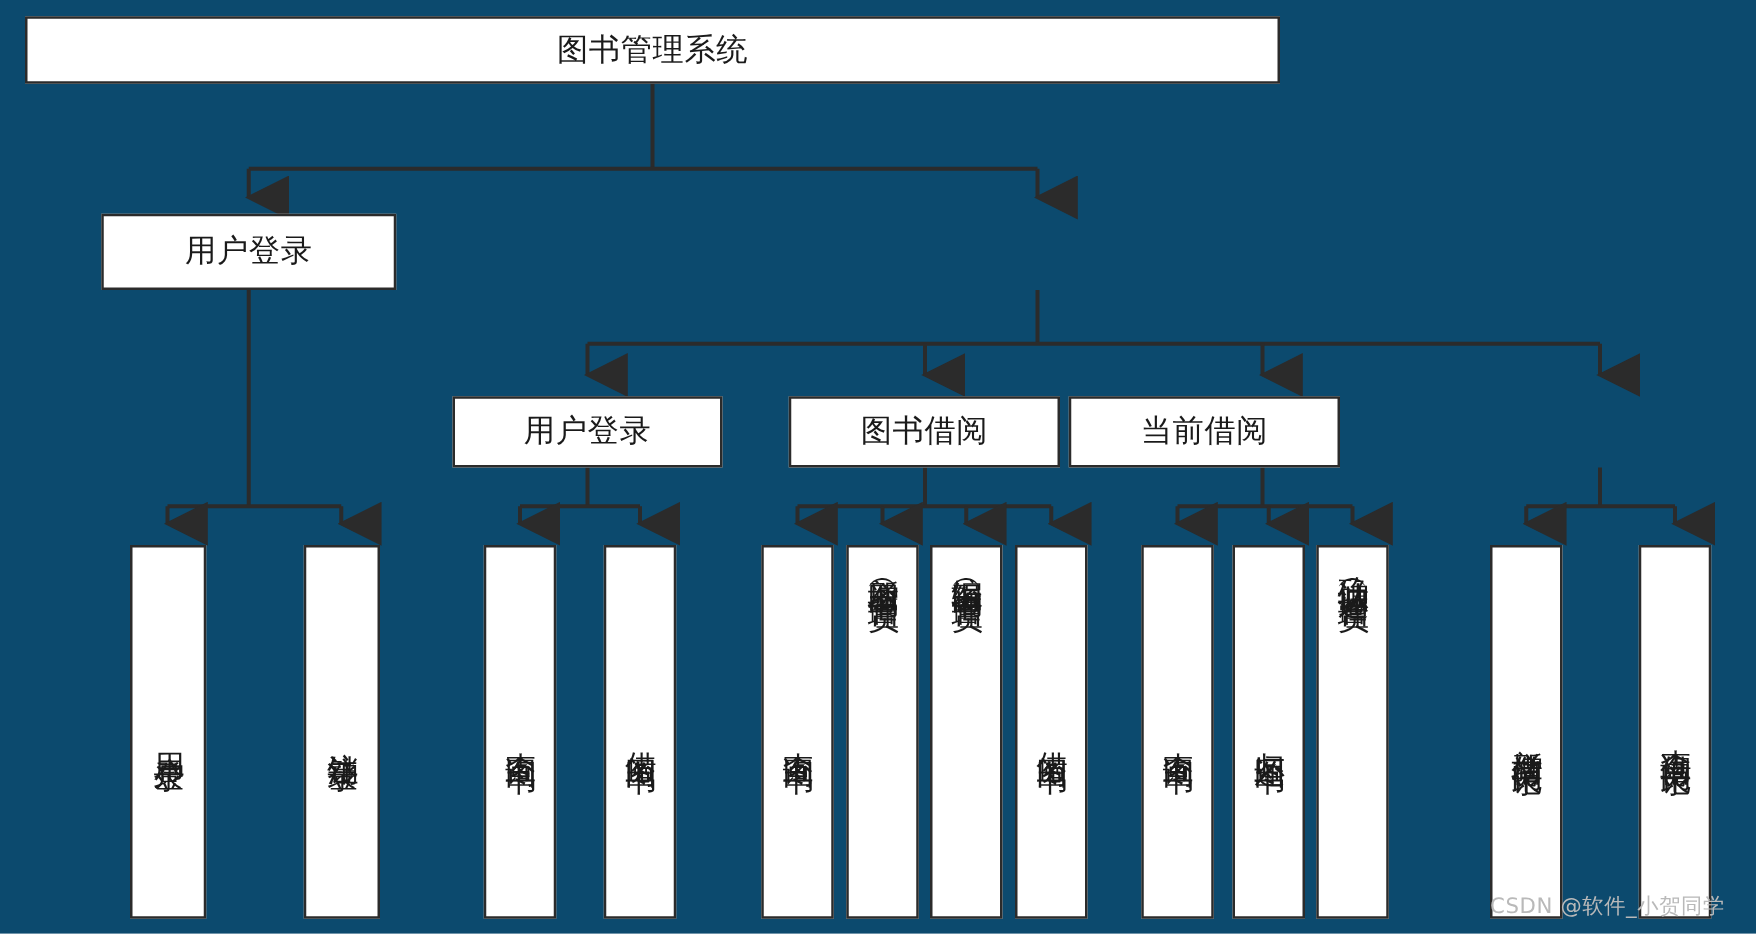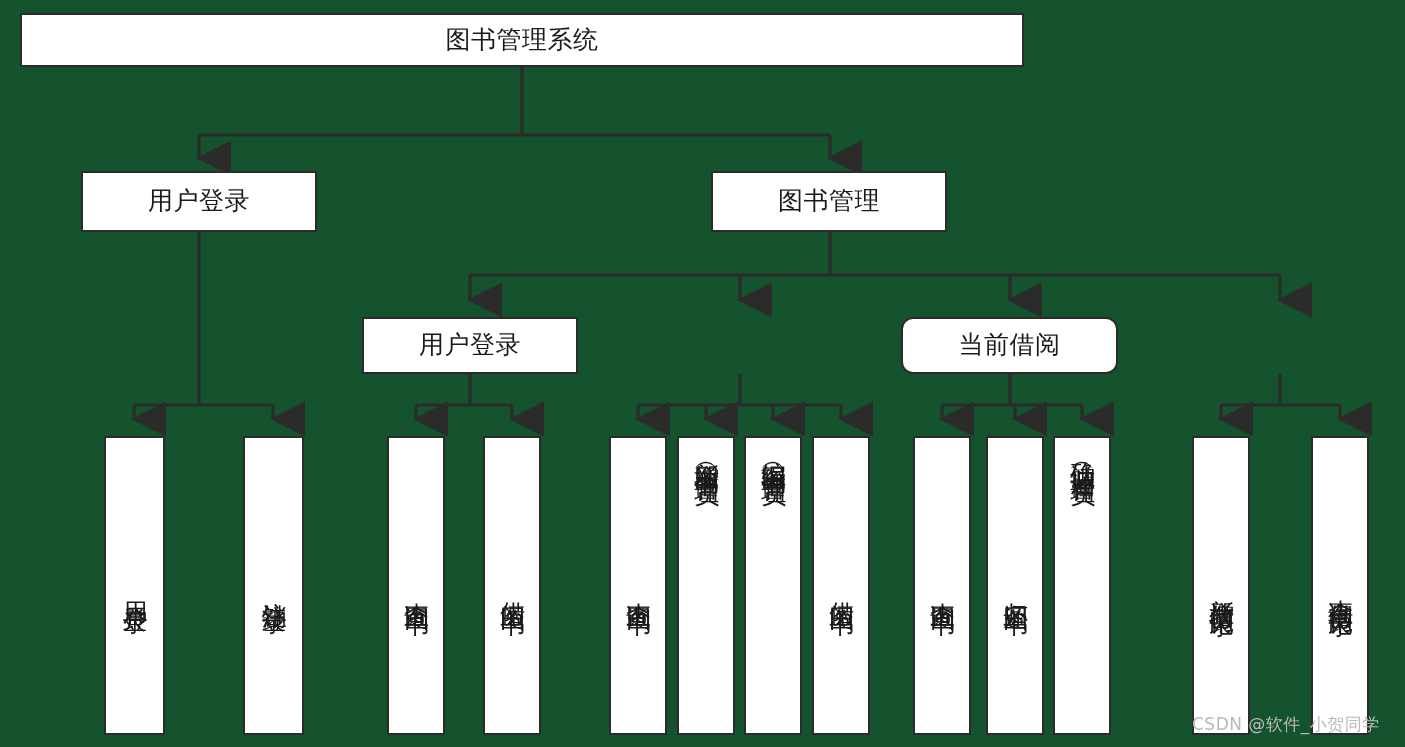--- a/index.html
+++ b/index.html
@@ -7,21 +7,21 @@
     padding: 0;
     background: #ffffff;
   }
   body {
     font-family: "DejaVu Sans", "Liberation Sans", sans-serif;
   }
   #canvas {
     position: relative;
     width: 1405px;
     height: 747px;
-    background: #14532d;
+    background: #0c4a6e;
     overflow: hidden;
   }
   #edges {
     position: absolute;
     left: 0;
     top: 0;
     width: 1405px;
     height: 747px;
     pointer-events: none;
   }
@@ -127,28 +127,28 @@
     </g>
   </svg>
 
   <div class="node h-node" style="left:20px; top:13px; width:1004px; height:54px;">
     <span class="node-label">图书管理系统</span>
   </div>
 
   <div class="node h-node" style="left:81px; top:171px; width:236px; height:61px;">
     <span class="node-label">用户登录</span>
   </div>
-  <div class="node h-node" style="left:711px; top:171px; width:236px; height:61px;">
-    <span class="node-label">图书管理</span>
-  </div>
 
   <div class="node h-node" style="left:362px; top:317px; width:216px; height:57px;">
     <span class="node-label">用户登录</span>
   </div>
-  <div class="node h-node" style="left:901px; top:317px; width:217px; height:57px;border-radius:12px;">
+  <div class="node h-node" style="left:631px; top:317px; width:217px; height:57px;">
+    <span class="node-label">图书借阅</span>
+  </div>
+  <div class="node h-node" style="left:855px; top:317px; width:217px; height:57px;">
     <span class="node-label">当前借阅</span>
   </div>
 
   <div class="node v-node center" style="left:104px; top:436px; width:61px; height:299px;">
     <span class="node-label">用户登录</span>
   </div>
   <div class="node v-node center" style="left:243px; top:436px; width:61px; height:299px;">
     <span class="node-label">注销登录</span>
   </div>
 

